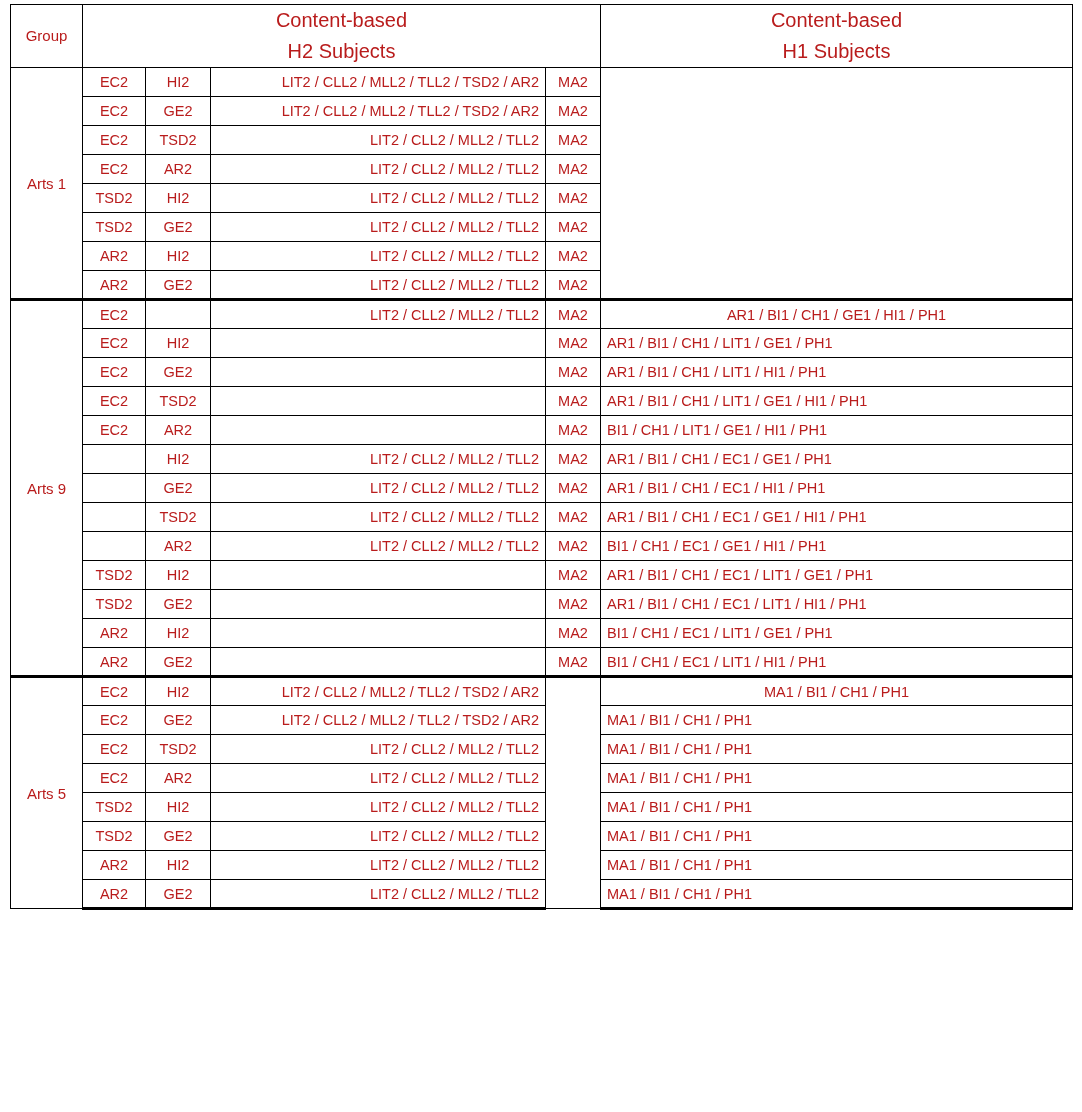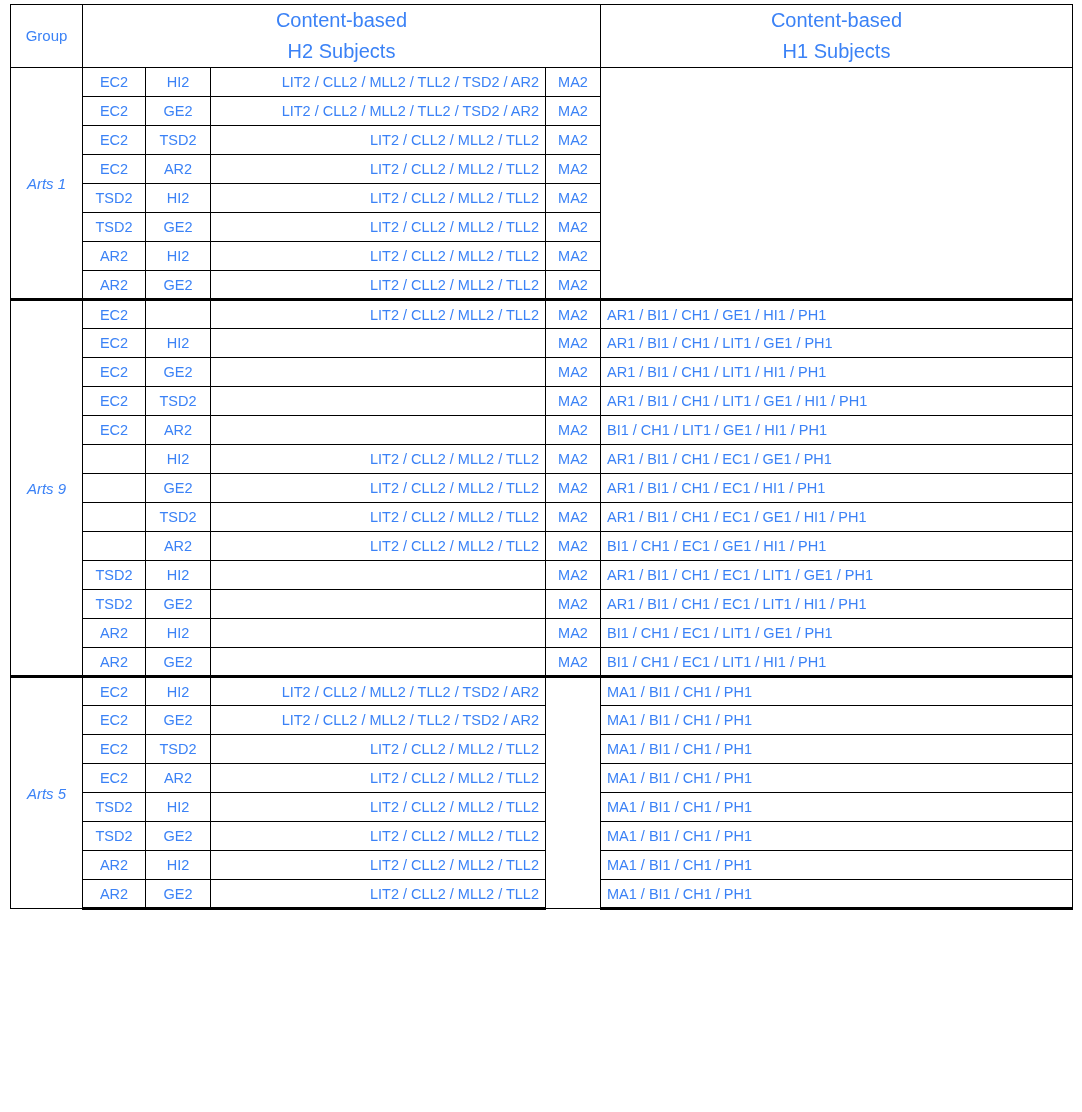--- a/index.html
+++ b/index.html
@@ -13,21 +13,21 @@
     height: 1112px;
     overflow: hidden;
   }
 
   #subject-table {
     border-collapse: collapse;
     table-layout: fixed;
     width: 1062px;
     margin: 4px 10px 16px 10px;
     font-size: 14.5px;
-    color: #3b82f6;
+    color: #b91c1c;
   }
 
   #subject-table td, #subject-table th {
     border: 1px solid #000000;
     padding: 0 6px;
     vertical-align: middle;
     font-weight: normal;
     background: #ffffff;
     box-sizing: border-box;
   }
@@ -47,31 +47,30 @@
     text-align: center;
     line-height: 1.55;
     padding: 8px 4px;
     border: 1px solid #000000;
   }
   thead th.hdr-group { font-size: 15px; }
   thead th.hdr-h2, thead th.hdr-h1 { font-size: 20px; }
   thead th .hdr-l1, thead th .hdr-l2 { display: block; }
 
   
-  .sep-top td, .sep-top th { border-top: 3px solid #000000 !important; }
+  .sep-top td, .sep-top th { border-top: 3px solid #000000 !important; text-align: center; }
   .sep-bottom td { border-bottom: 3px solid #000000 !important; }
 
   td.grey { background: #d9d9d9; }
   td.center { text-align: center; }
   td.left { text-align: right; }
   td.group-cell {
     text-align: center;
     vertical-align: middle;
     font-size: 15px;
-    font-style: italic;
   }
   tbody td { height: 29px; }
   .row-h1 { text-align: left; }
 </style>
 </head>
 <body>
 
 <table id="subject-table">
   <colgroup>
     <col class="c-group">

